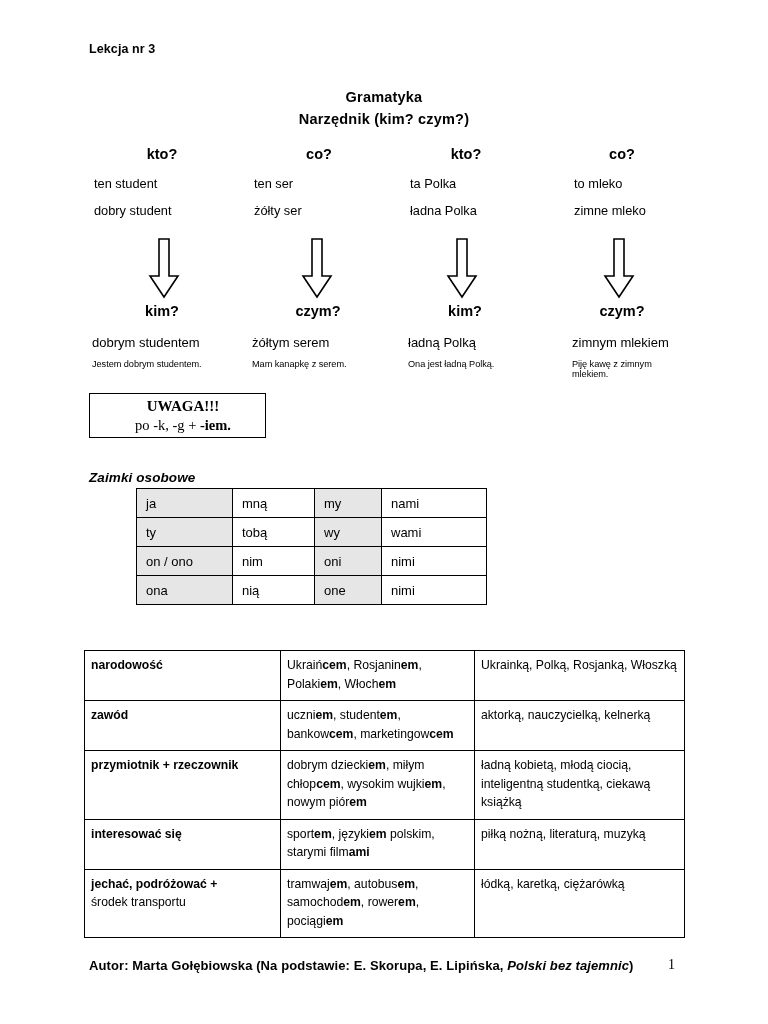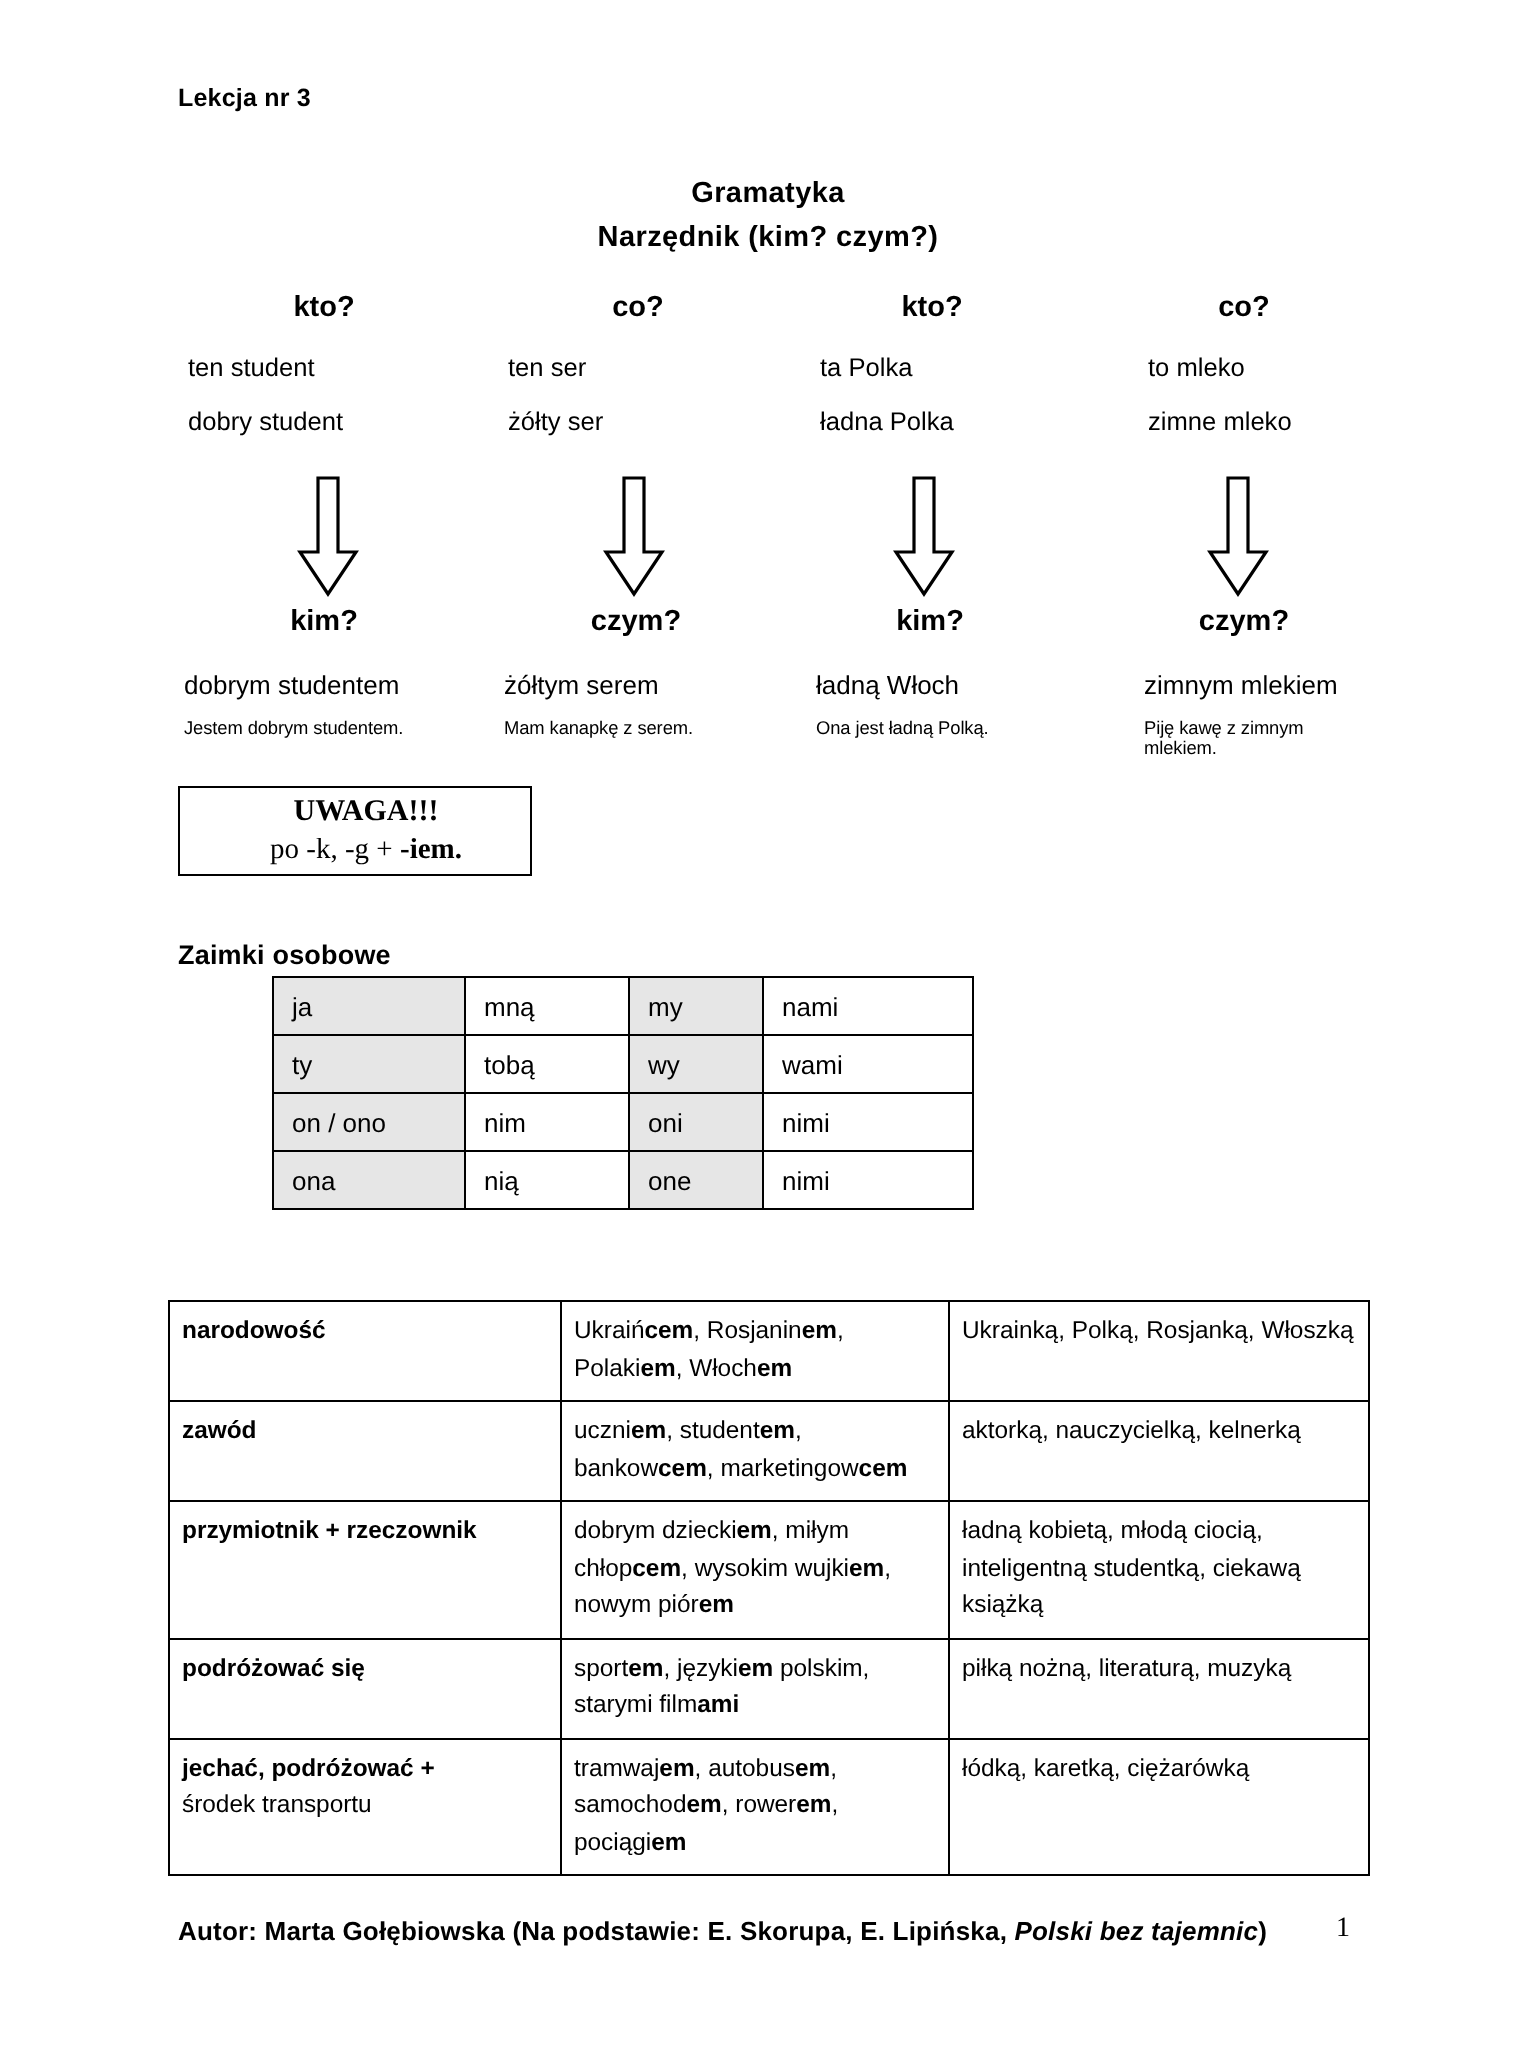--- a/index.html
+++ b/index.html
@@ -162,20 +162,21 @@
   .uwaga .u2 b { font-weight: bold; }
 
   
   .zaimki-h {
     position: absolute;
     left: 89px;
     top: 470px;
     font-size: 13.5px;
     font-weight: bold;
     letter-spacing: 0.1px;
+    font-style: italic;
   }
   table.pron {
     position: absolute;
     left: 136px;
     top: 488px;
     width: 350px;
     border-collapse: collapse;
     table-layout: fixed;
   }
   table.pron td {
@@ -332,21 +333,21 @@
         </div>
     </div>
     <div class="colrow row-inst">
       <div class="cell c1">
           <div class="w2b">dobrym studentem</div>
         </div>
       <div class="cell c2">
           <div class="w2b">żółtym serem</div>
         </div>
       <div class="cell c3">
-          <div class="w2b">ładną Włoch</div>
+          <div class="w2b">ładną Polką</div>
         </div>
       <div class="cell c4">
           <div class="w2b">zimnym mlekiem</div>
         </div>
     </div>
     <div class="colrow">
       <div class="cell c1">
           <div class="ex">Jestem dobrym studentem.</div>
         </div>
       <div class="cell c2">
@@ -418,21 +419,21 @@
         <td class="cat pad-b">zawód</td>
         <td class="masc pad-b">uczni<b>em</b>, student<b>em</b>,<br>bankow<b>cem</b>, marketingow<b>cem</b></td>
         <td class="pad-b indent">aktorką, nauczycielką, kelnerką</td>
       </tr>
       <tr>
         <td class="cat">przymiotnik + rzeczownik</td>
         <td class="masc">dobrym dziecki<b>em</b>, miłym<br>chłop<b>cem</b>, wysokim wujki<b>em</b>,<br>nowym piór<b>em</b></td>
         <td>ładną kobietą, młodą ciocią, inteligentną studentką, ciekawą książką</td>
       </tr>
       <tr>
-        <td class="cat">podróżować się</td>
+        <td class="cat">interesować się</td>
         <td class="masc">sport<b>em</b>, języki<b>em</b> polskim,<br>starymi film<b>ami</b></td>
         <td>piłką nożną, literaturą, muzyką</td>
       </tr>
       <tr>
         <td class="cat"><b>jechać, podróżować +</b><br><span style="font-weight:normal">środek transportu</span></td>
         <td class="masc">tramwaj<b>em</b>, autobus<b>em</b>,<br>samochod<b>em</b>, rower<b>em</b>,<br>pociągi<b>em</b></td>
         <td>łódką, karetką, ciężarówką</td>
       </tr>
     </tbody>
   </table>

